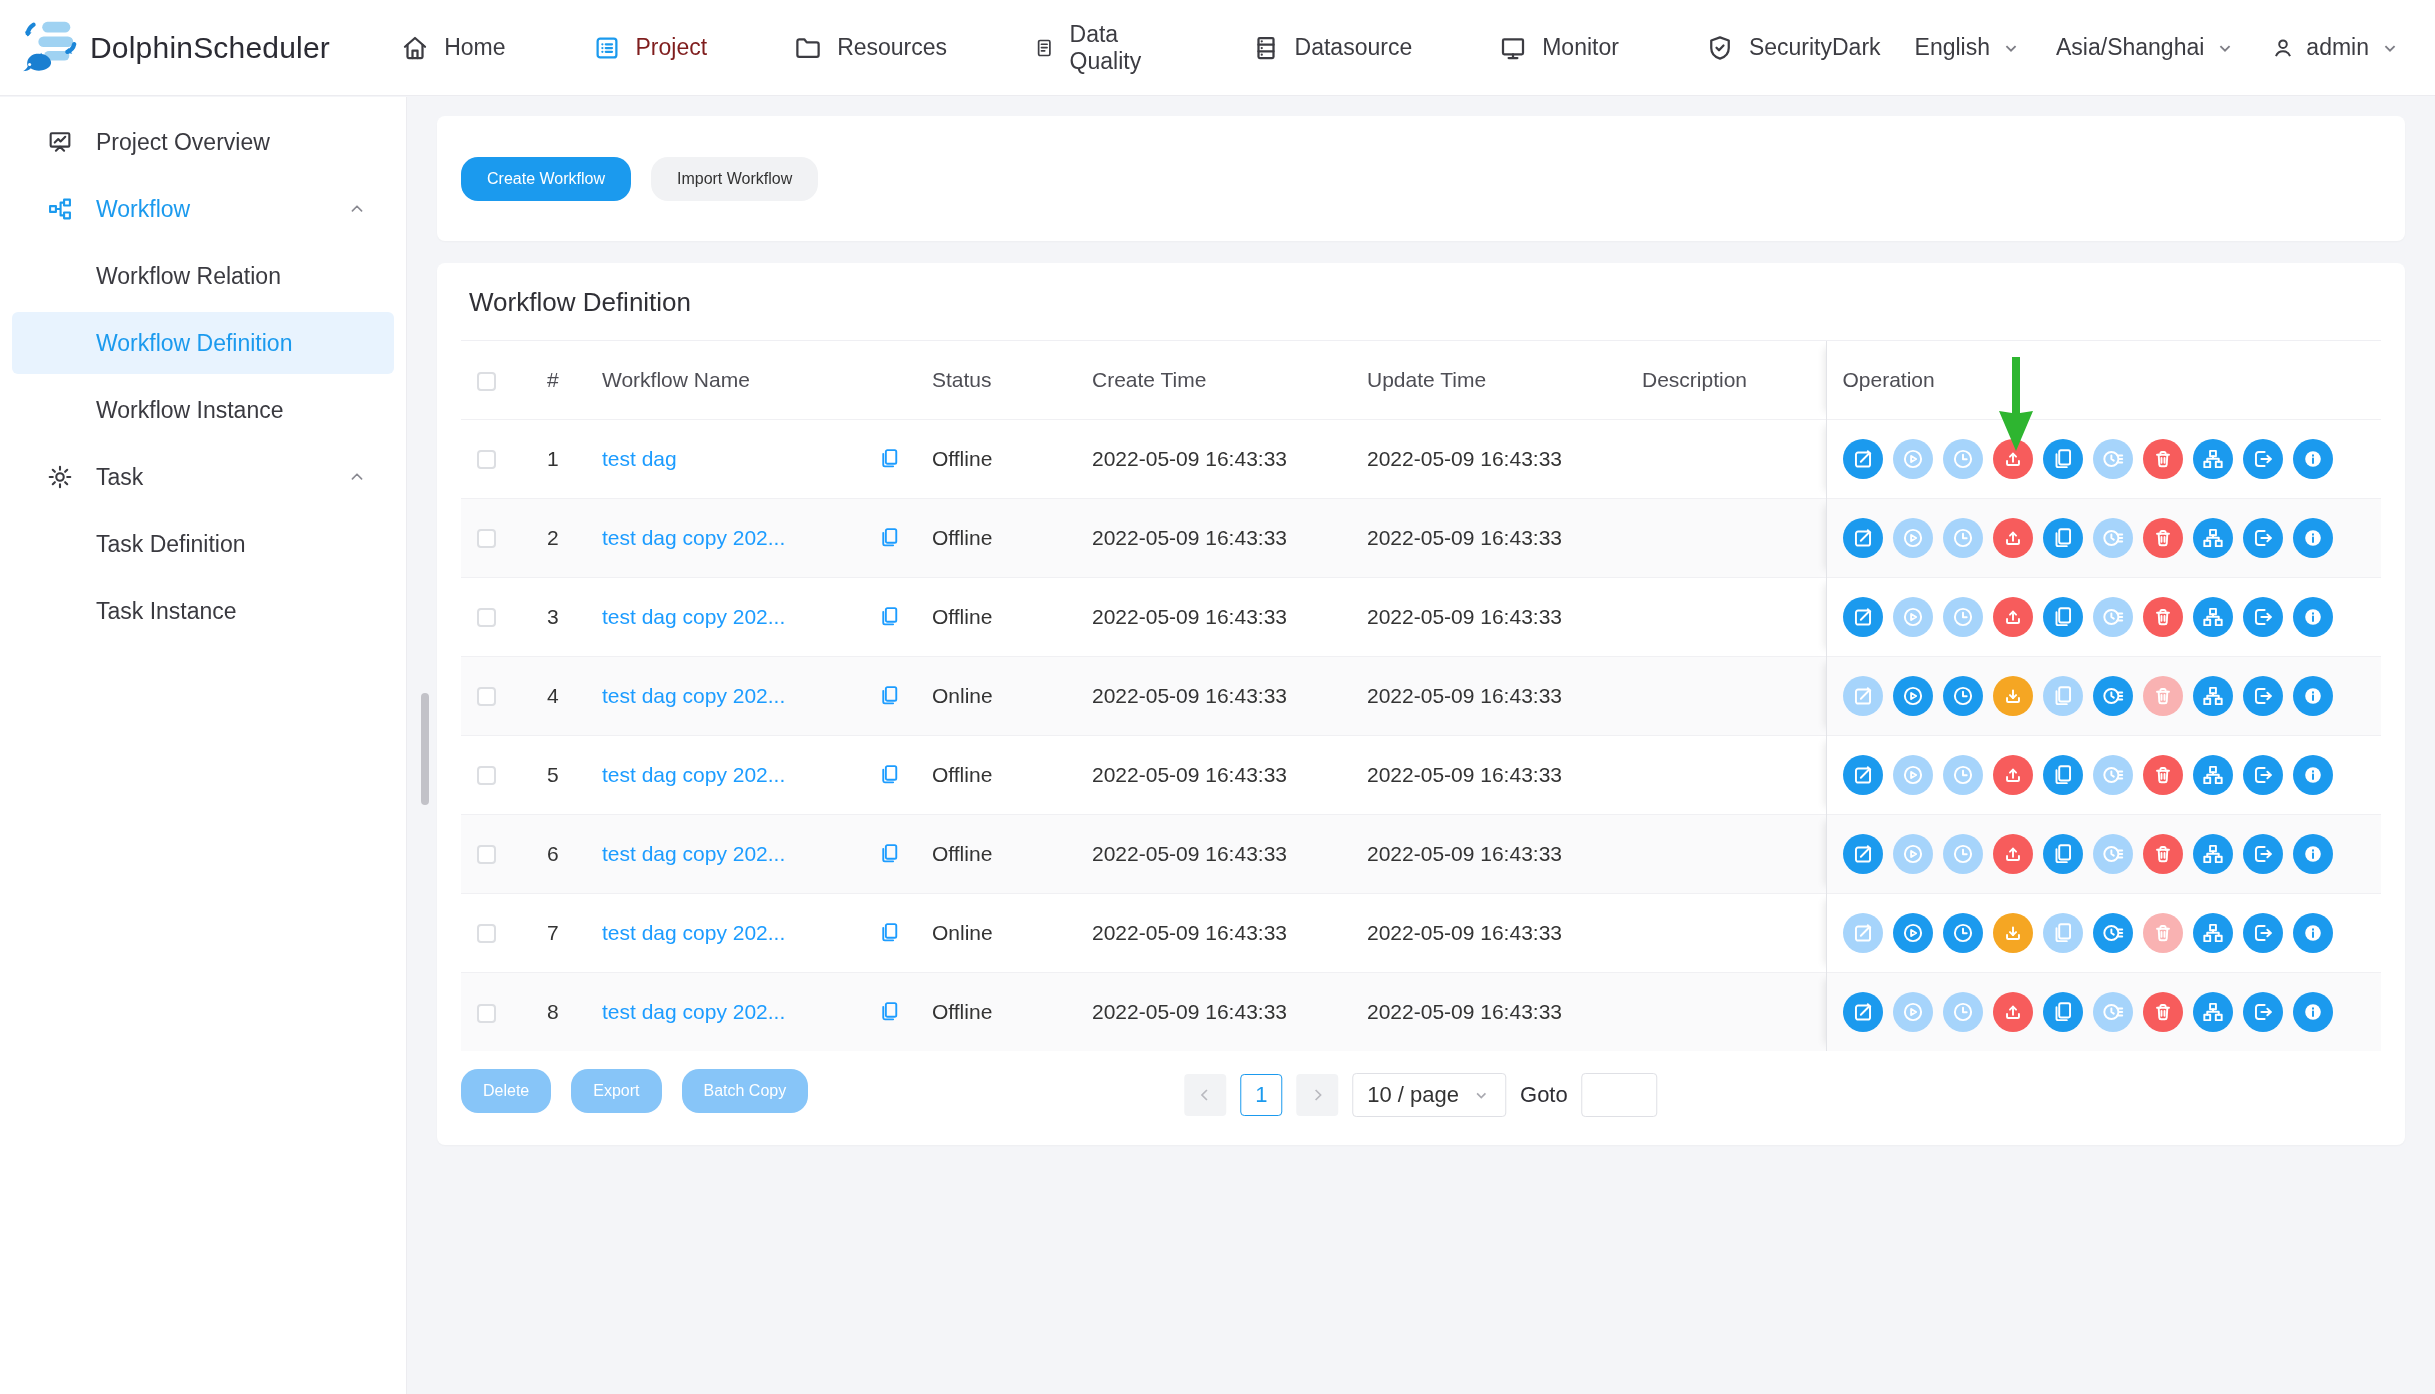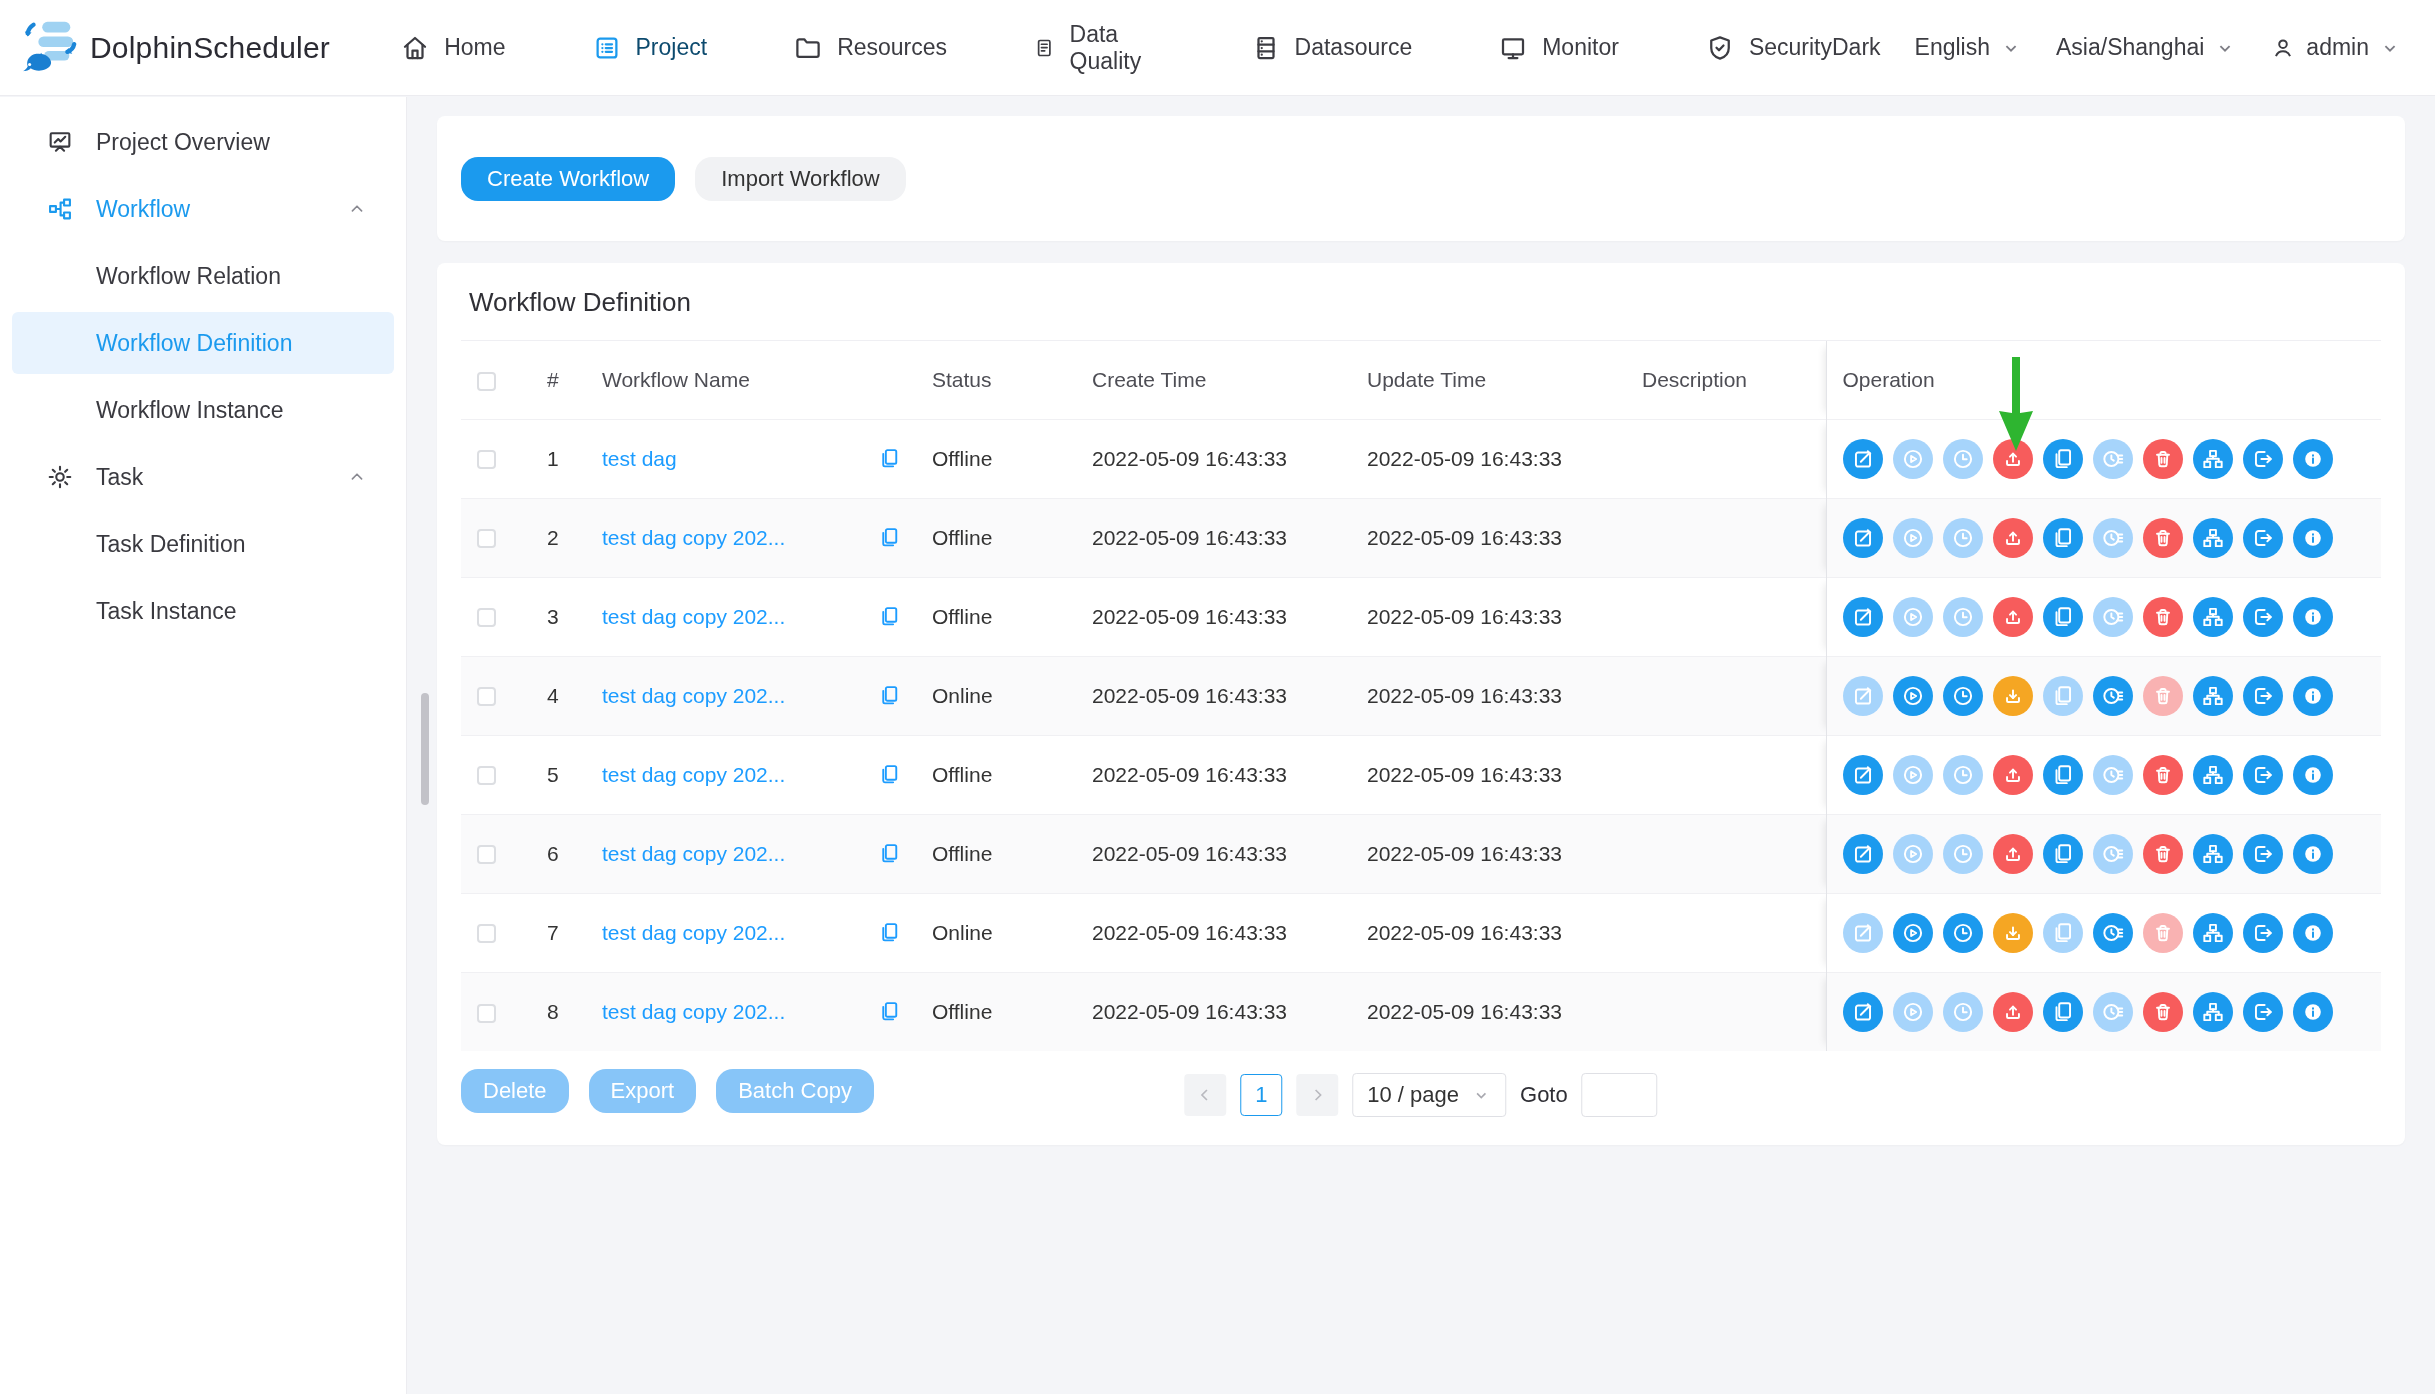--- a/index.html
+++ b/index.html
@@ -8,21 +8,21 @@
   .app { position:relative; width:2435px; height:1394px;text-decoration:underline; }
 
   
   header.topnav { position:absolute; left:0; top:0; width:2435px; height:96px;
     background:#fff; border-bottom:1px solid #ececf0; display:flex; align-items:center; z-index:5; }
   .brand { display:flex; align-items:center; gap:10px; padding-left:18px; width:388px; }
   .brand-name { font-size:30px; font-weight:500; color:#2b2b33; letter-spacing:.2px; }
   nav.menu { display:flex; align-items:center; gap:86px; margin-left:22px; }
   .nav-item { display:flex; align-items:center; gap:14px; font-size:23px; color:#3c3c42; cursor:pointer; }
   .nav-item svg { width:30px; height:30px; stroke:#3c3c42; }
-  .nav-item.active { color:#0c4a6e; }
+  .nav-item.active { color:#7f1d1d; }
   .nav-item.active svg { stroke:#1b9aee; }
   .nav-right { margin-left:auto; display:flex; align-items:center; gap:34px; padding-right:34px; font-size:23px; color:#3c3c42; }
   .nav-right .ctrl { display:flex; align-items:center; gap:10px; cursor:pointer; }
   .chev { width:22px; height:22px; stroke:#7d7d85; }
   .usr { width:26px; height:26px; stroke:#3c3c42; }
 
   
   aside.sidebar { position:absolute; left:0; top:97px; width:407px; height:1297px;
     background:#fff; border-right:1px solid #ececf0; padding-top:9px;text-align:center; }
   .side-item { position:relative; display:flex; align-items:center; height:62px; margin:5px 12px;
@@ -33,21 +33,21 @@
   .side-item.group-on .s-icon { stroke:#1b9aee; }
   .side-item.active { background:#e8f3fe; color:#1b9aee; }
   .side-item .s-chev { position:absolute; right:26px; width:22px; height:22px; stroke:#8a8a92; }
   .scroll-thumb { position:absolute; left:421px; top:693px; width:8px; height:112px;
     background:#c2c2c8; border-radius:4px; z-index:6; }
 
   
   main { position:absolute; left:407px; top:97px; width:2028px; height:1297px; padding:19px 30px; }
   .card { background:#fff; border-radius:8px; box-shadow:0 1px 2px rgba(0,0,0,.03); }
   .toolbar { height:125px; display:flex; align-items:center; padding:0 24px; margin-bottom:22px; }
-  .btn { height:44px; border:none; border-radius:17px; font-size:22px; cursor:pointer;
+  .btn { height:44px; border:none; border-radius:17px; font-size:16px; cursor:pointer;
     font-family:"Liberation Sans", sans-serif; }
   .btn.primary { background:#1b9aee; color:#fff; padding:0 26px; }
   .btn.plain { background:#f1f2f4; color:#333; padding:8px 26px; margin-left:20px; }
   .search-group { margin-left:auto; display:flex; }
   .search-group input { width:274px; height:49px; border:1px solid #d8dade; border-right:none;
     border-radius:5px 0 0 5px; font-size:22px; padding:0 16px; color:#333; outline:none; }
   .search-group input::placeholder { color:#c0c0c6; }
   .search-btn { width:66px; height:49px; background:#1b9aee; border:none; border-radius:0 5px 5px 0; cursor:pointer;
     display:flex; align-items:center; justify-content:center; }
   .search-btn svg { width:26px; height:26px; stroke:#fff; }

